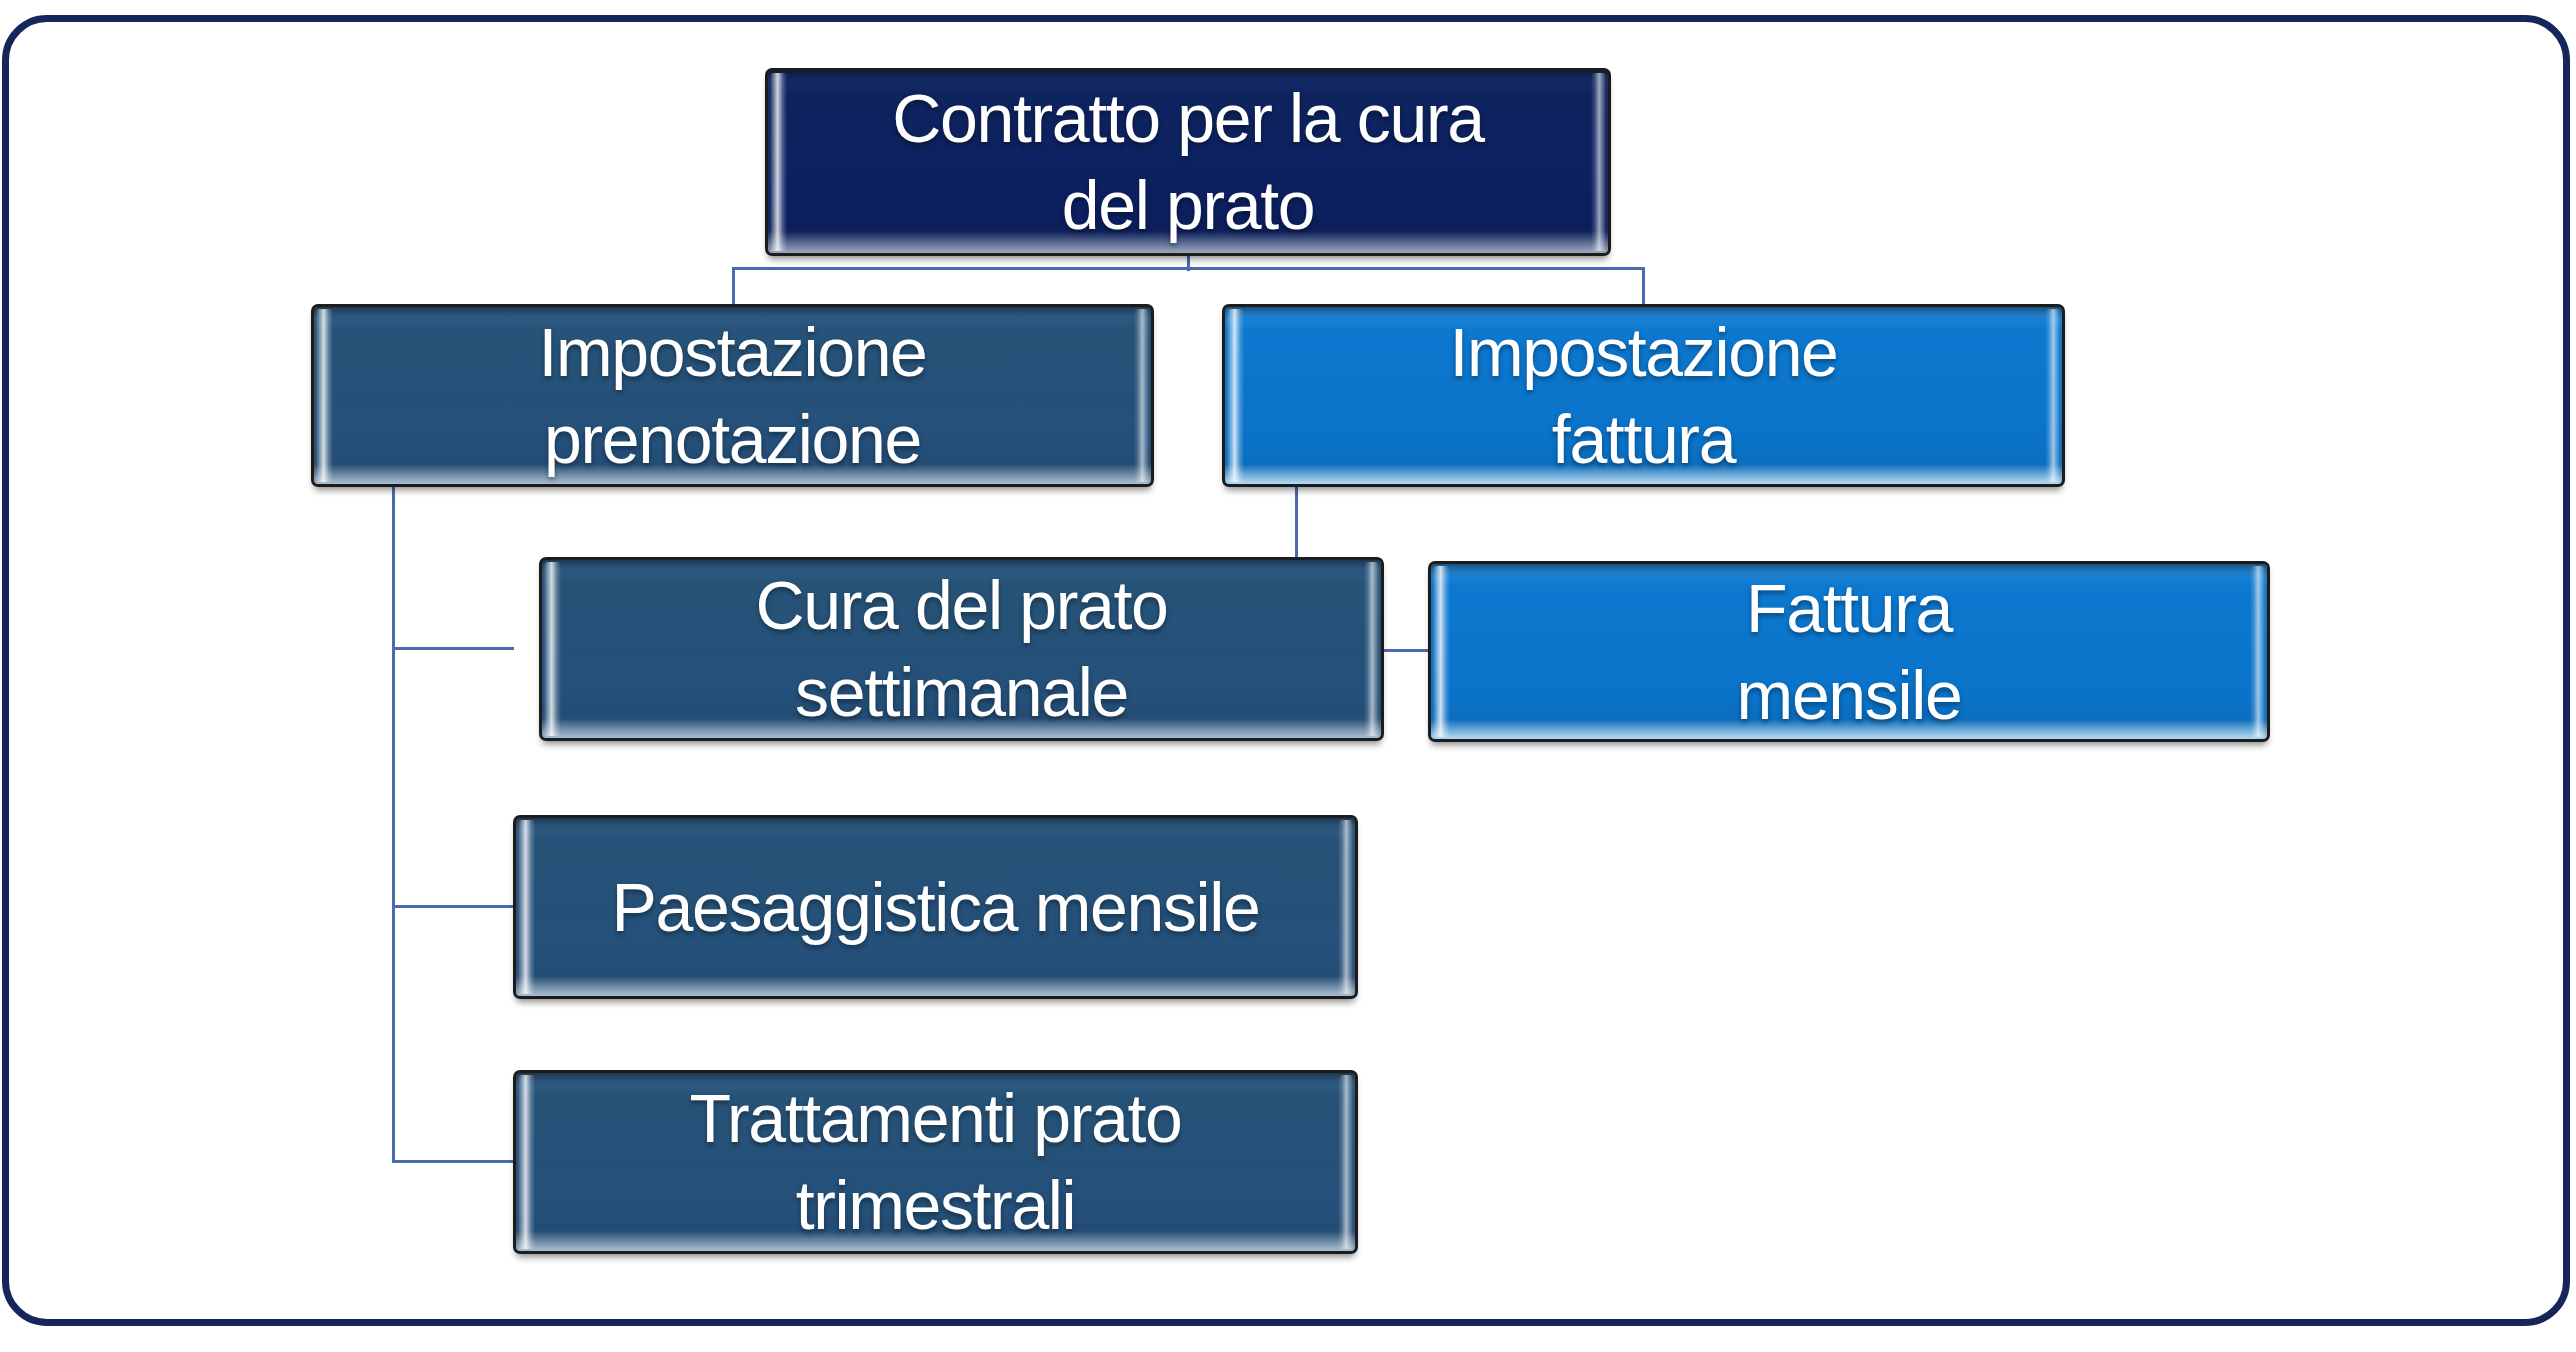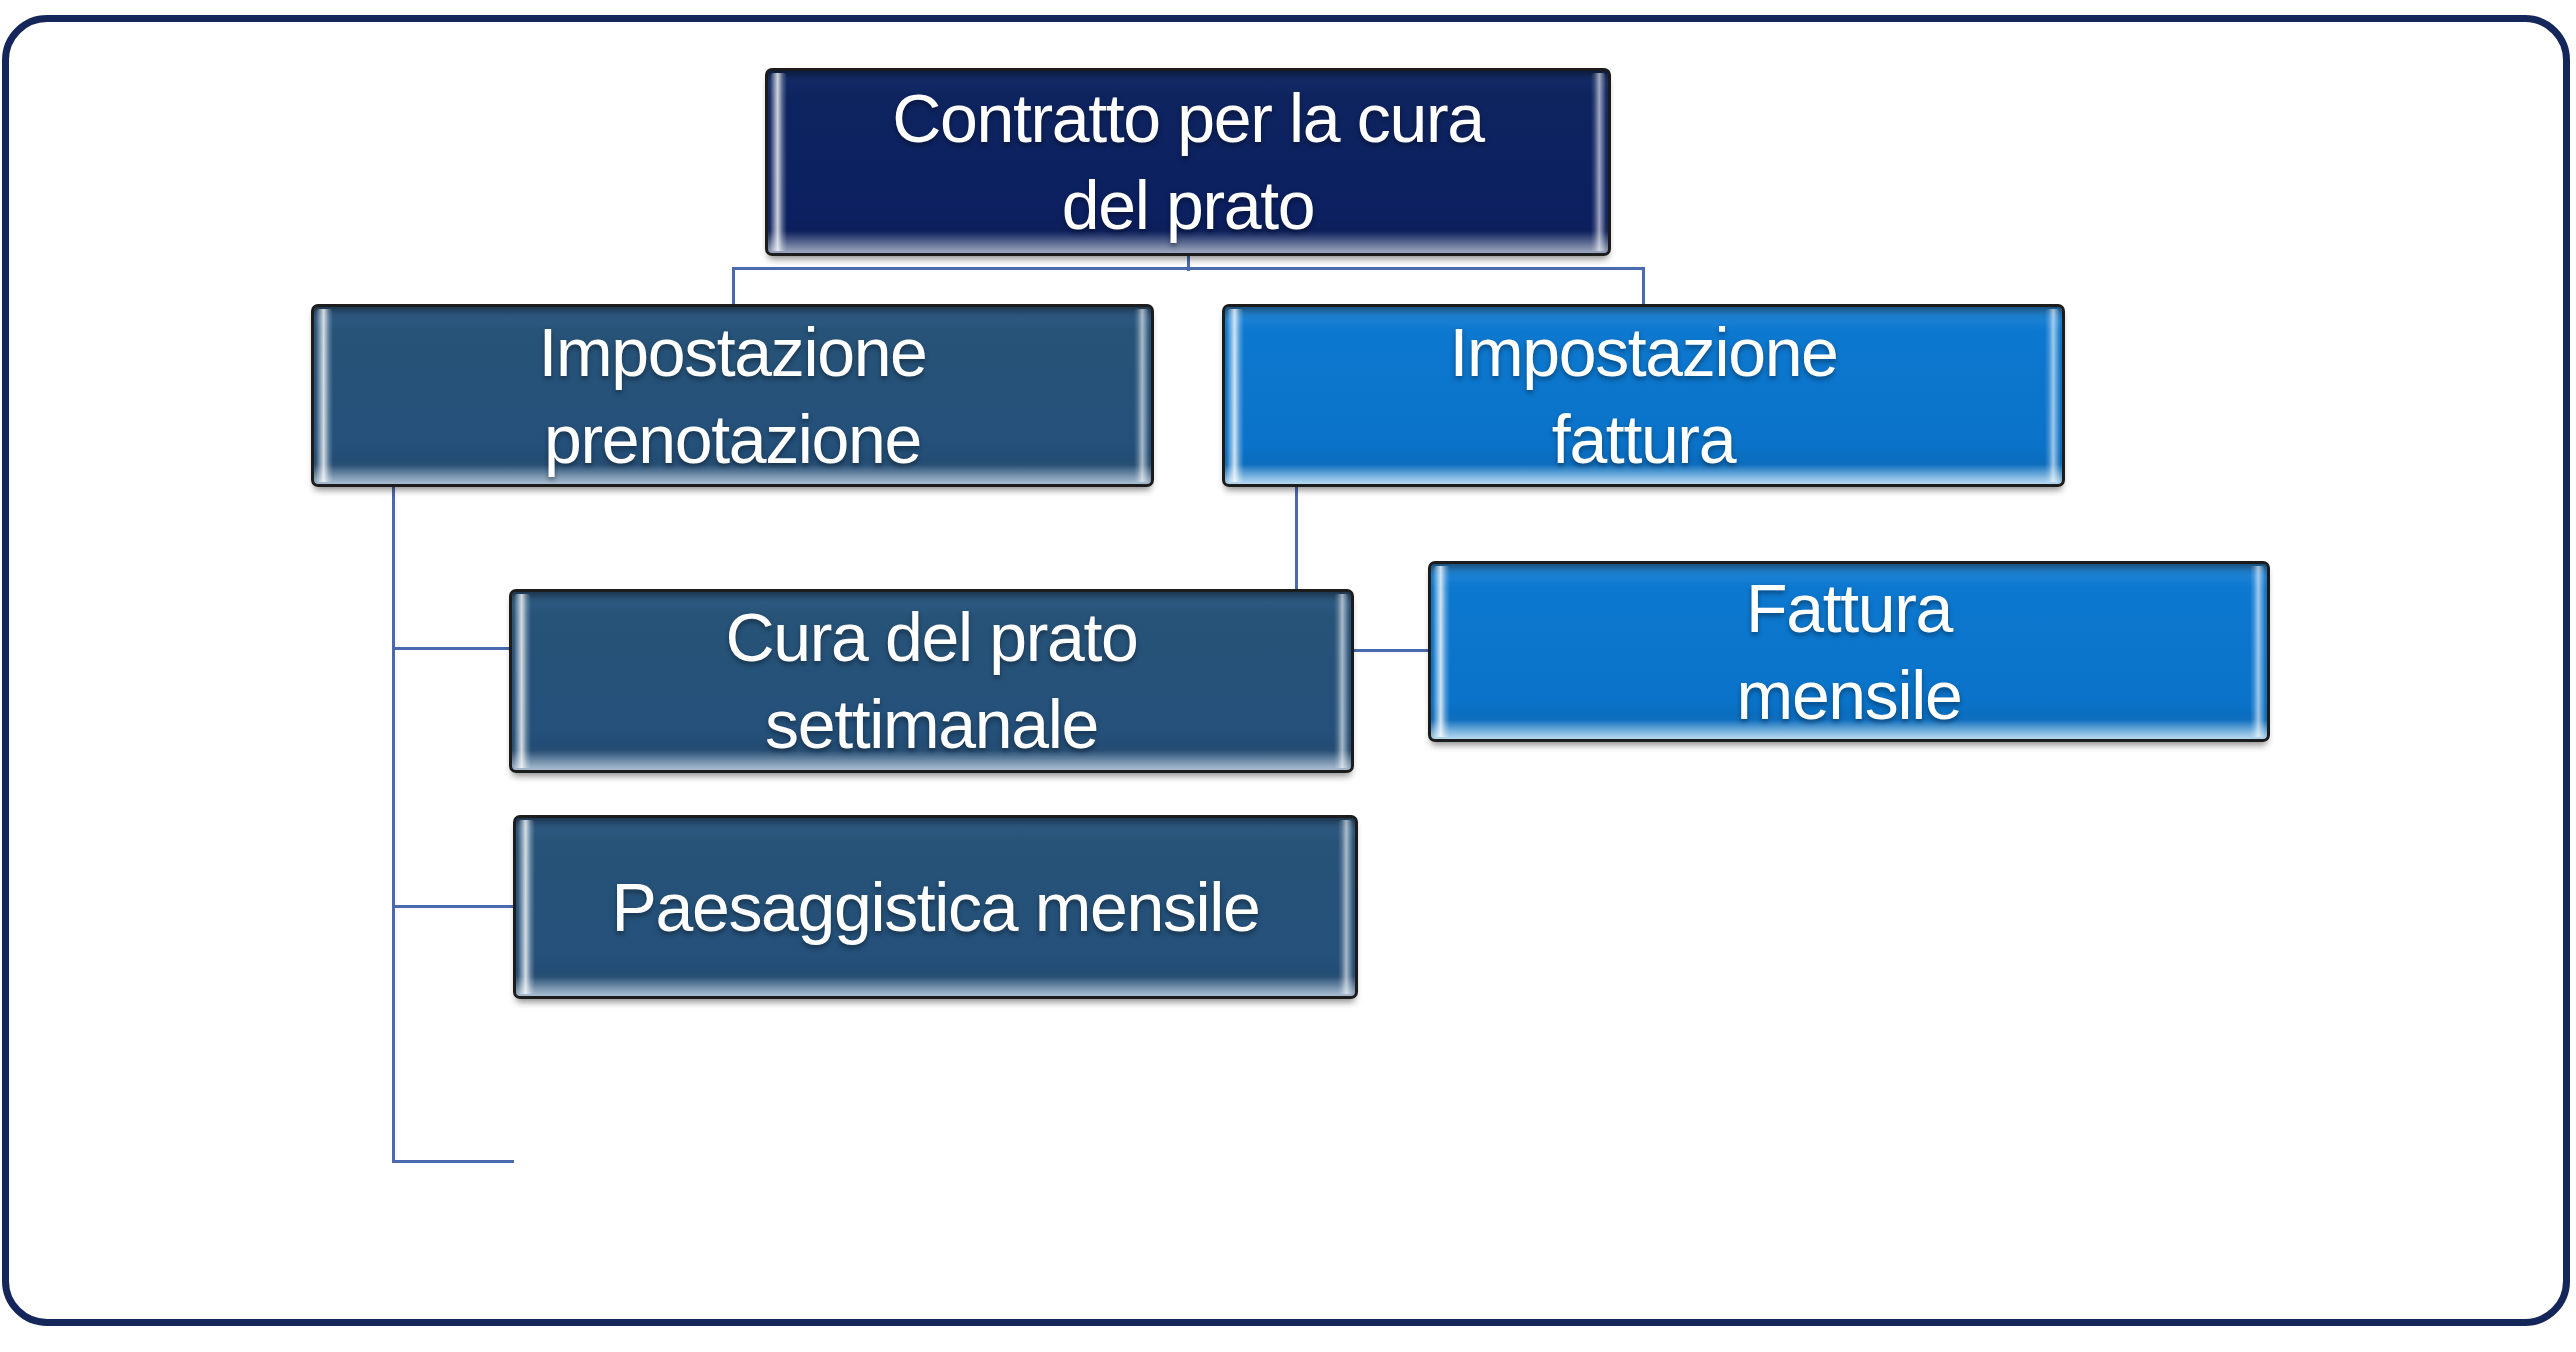--- a/index.html
+++ b/index.html
@@ -98,21 +98,21 @@
   }
   .label {
     display: block;
     padding: 0 14.5px;
   }
 
   
   #node-root  { left: 765px; top: 68px;  width: 846px; height: 188px; }
   #node-pren  { left: 311px;  top: 304px;  width: 843px; height: 183px; }
   #node-fatt  { left: 1222px; top: 304px;  width: 843px; height: 183px; }
-  #node-cura  { left: 509px;  top: 557px;  width: 845px; height: 184px; margin-top: 32px; }
+  #node-cura  { left: 539px;  top: 557px;  width: 845px; height: 184px; }
   #node-paes  { left: 513px;  top: 815px; width: 845px; height: 184px; }
   #node-trat  { left: 513px;  top: 1070px; width: 845px; height: 184px; }
   #node-fatm  { left: 1428px; top: 561px;  width: 842px; height: 181px; }
 
   #conn-root-stub    { left: 1187px; top: 255px;  width: 3px;    height: 15.7px; }
   #conn-crossbar     { left: 732px; top: 267px;  width: 913px; height: 3px;  }
   #conn-drop-left    { left: 732px; top: 267px;  width: 3px;    height: 39px; }
   #conn-drop-right   { left: 1642px; top: 267px;  width: 3px;    height: 39px; }
   #conn-trunk-left   { left: 392px;  top: 485px;  width: 3px;    height: 678px; }
   #conn-branch-1     { left: 392px;  top: 647px; width: 122px;  height: 3px;  }
@@ -156,20 +156,24 @@
 
   <div class="node style-steel" id="node-cura">
     <span class="label">Cura del prato
 settimanale</span>
   </div>
 
   <div class="node style-steel" id="node-paes">
     <span class="label">Paesaggistica mensile</span>
   </div>
 
+  <div class="node style-steel" id="node-trat">
+    <span class="label">Trattamenti prato
+trimestrali</span>
+  </div>
 
   <div class="node style-bright" id="node-fatm">
     <span class="label">Fattura
 mensile</span>
   </div>
 
 </div>
 
 
 </body></html>

